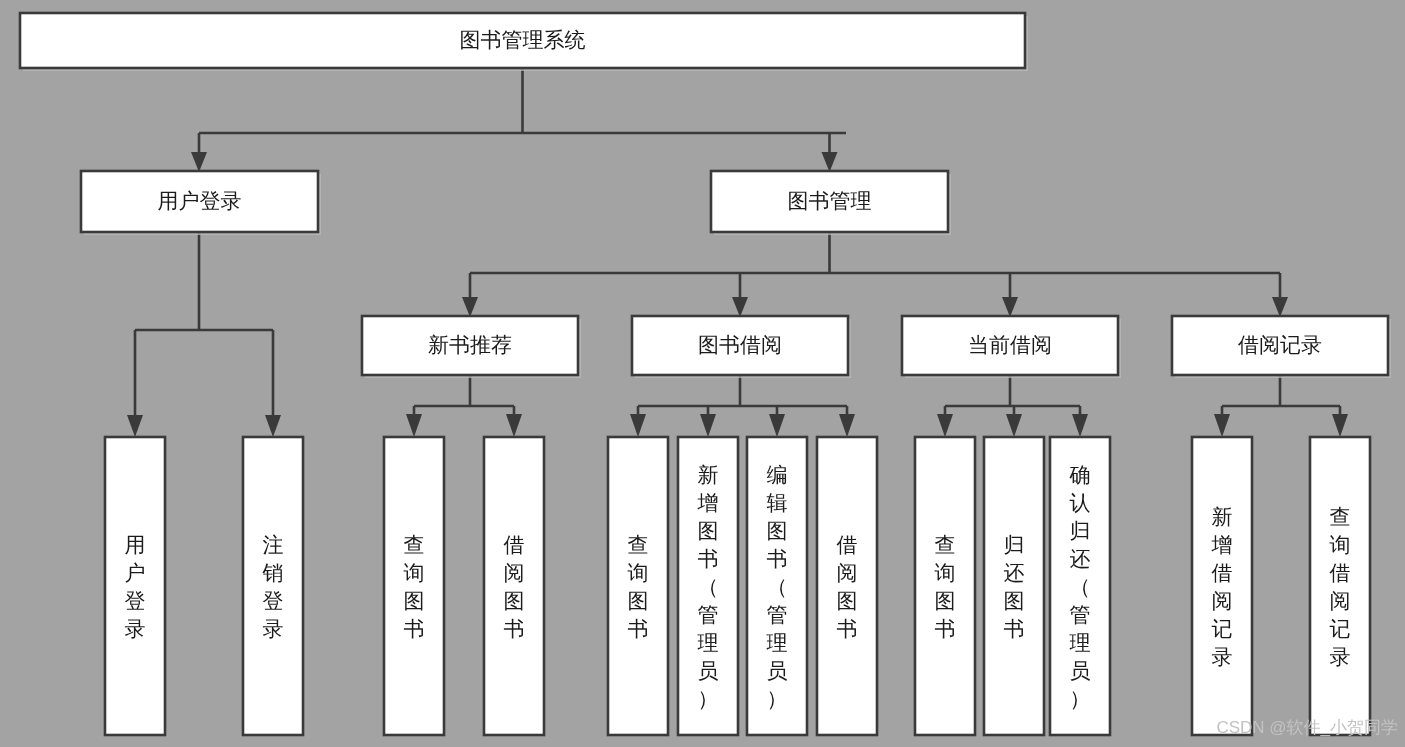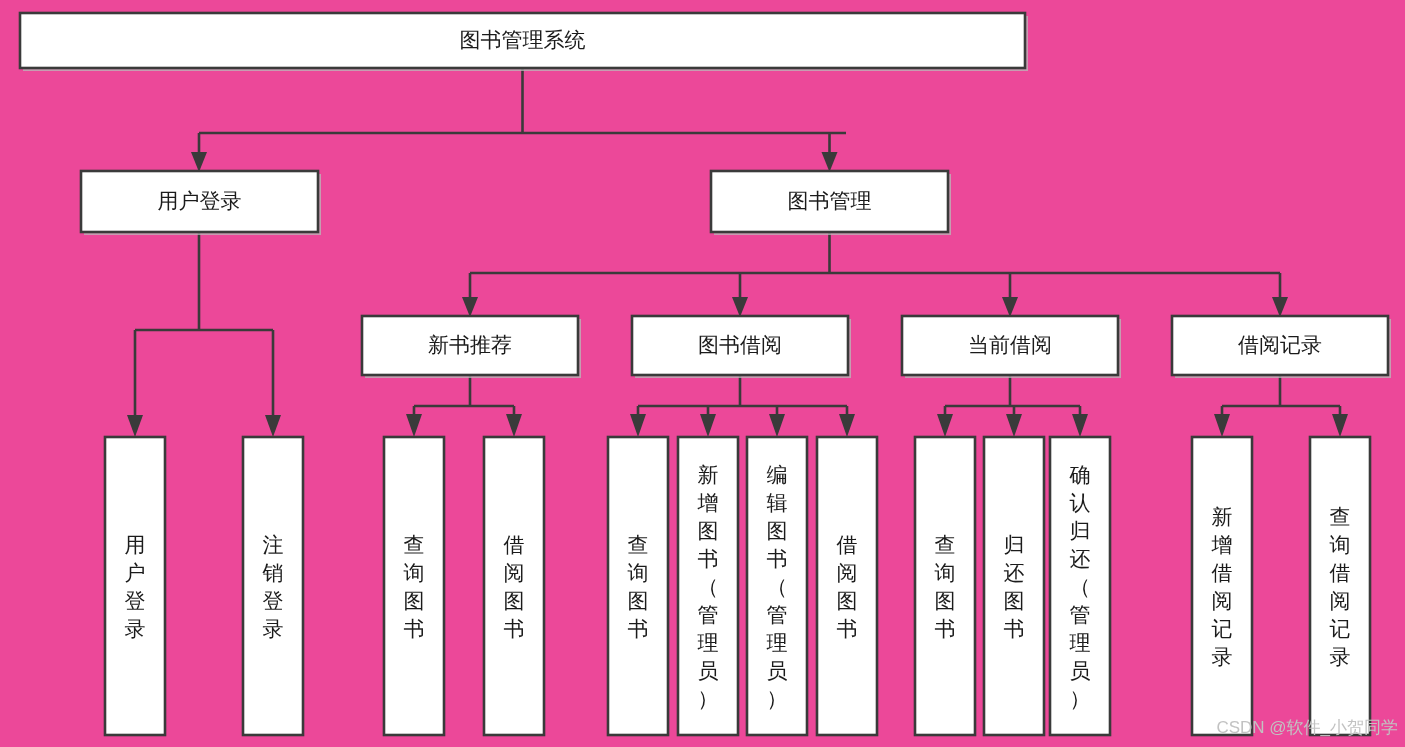--- a/index.html
+++ b/index.html
@@ -8,21 +8,21 @@
     padding: 0;
     background: #ffffff;
   }
   body {
     font-family: "Liberation Sans", "DejaVu Sans", sans-serif;
   }
   #diagram-root {
     position: relative;
     width: 1405px;
     height: 747px;
-    background: #ec4899;
+    background: #a3a3a3;
     overflow: hidden;
   }
   svg#tree-svg {
     position: absolute;
     left: 0;
     top: 0;
     width: 1405px;
     height: 747px;
     display: block;
   }

